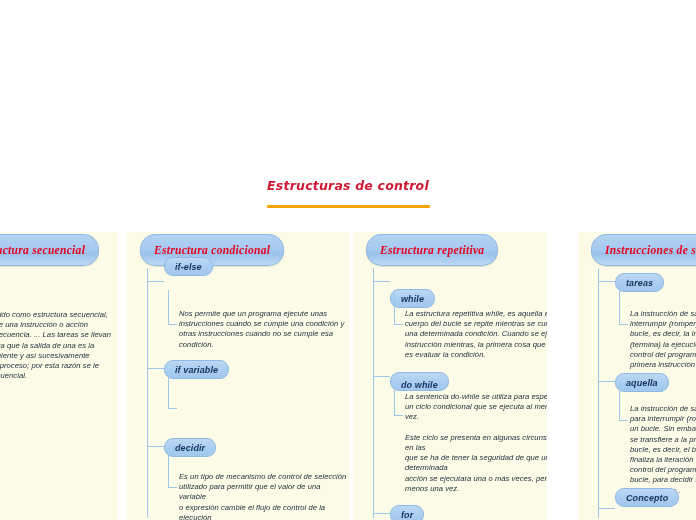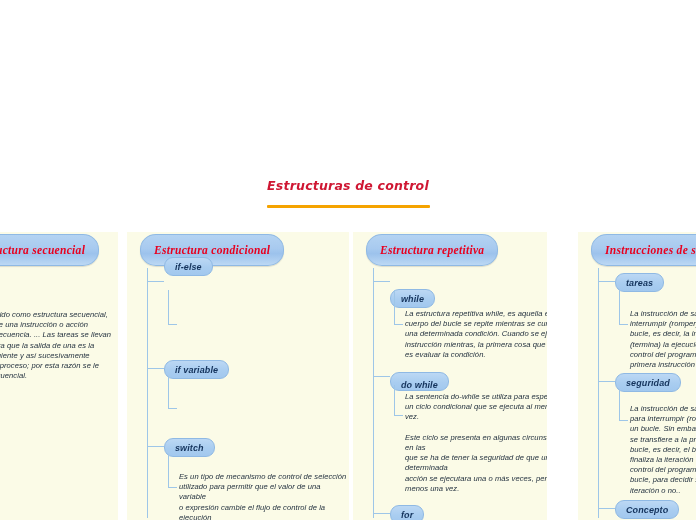--- a/index.html
+++ b/index.html
@@ -190,31 +190,35 @@
         <span class="root-label">Estructura condicional</span>
       </div>
       <div class="trunk" style="left:20px;top:36px;height:250px;"></div>
 
       <div class="branch" style="left:20px;top:49px;width:17px;"></div>
       <div class="pill" style="left:37px;top:25px;">
         <span class="pill-label">if-else</span>
       </div>
       <div class="stub" style="left:41px;top:58px;height:34px;"></div>
       <div class="stub-h" style="left:41px;top:92px;width:9px;"></div>
+      <div class="para" style="left:52px;top:77px;width:176px;">Nos permite que un programa ejecute unas
+instrucciones cuando se cumple una condición y
+otras instrucciones cuando no se cumple esa
+condición.</div>
 
       <div class="branch" style="left:20px;top:136px;width:17px;"></div>
       <div class="pill" style="left:37px;top:128px;">
         <span class="pill-label">if variable</span>
       </div>
       <div class="stub" style="left:41px;top:145px;height:31px;"></div>
       <div class="stub-h" style="left:41px;top:176px;width:9px;"></div>
 
       <div class="branch" style="left:20px;top:214px;width:17px;"></div>
       <div class="pill" style="left:37px;top:206px;">
-        <span class="pill-label">switch</span>
+        <span class="pill-label">decidir</span>
       </div>
       <div class="stub" style="left:41px;top:223px;height:32px;"></div>
       <div class="stub-h" style="left:41px;top:255px;width:9px;"></div>
       <div class="para" style="left:52px;top:240px;width:176px;">Es un tipo de mecanismo de control de selección
 utilizado para permitir que el valor de una
 variable
 o expresión cambie el flujo de control de la
 ejecución
 del programa mediante búsqueda y mapa.</div>
     </div>
@@ -274,34 +278,34 @@
       <div class="stub-h" style="left:41px;top:92px;width:9px;"></div>
       <div class="para" style="left:52px;top:77px;width:186px;">La instrucción de salto break se utiliza para
 interrumpir (romper) la ejecución normal de un
 bucle, es decir, la instrucción break interrumpe
 (termina) la ejecución del bucle, por lo que el
 control del programa se transfiere a la
 primera instrucción después del bucle.</div>
 
       <div class="branch" style="left:20px;top:149px;width:17px;"></div>
       <div class="pill" style="left:37px;top:141px;">
-        <span class="pill-label">seguridad</span>
+        <span class="pill-label">aquella</span>
       </div>
       <div class="stub" style="left:41px;top:158px;height:30px;"></div>
       <div class="stub-h" style="left:41px;top:188px;width:9px;"></div>
       <div class="para" style="left:52px;top:172px;width:186px;">La instrucción de salto continue también se usa
 para interrumpir (romper) la ejecución normal de
 un bucle. Sin embargo, en este caso el control
 se transfiere a la primera instrucción del
 bucle, es decir, el bucle continúa y sólo se
 finaliza la iteración en curso. Se transfiere el
 control del programa a la condición del
 bucle, para decidir si se ejecuta otra
 iteración o no..</div>
 
       <div class="branch" style="left:20px;top:276px;width:17px;"></div>
-      <div class="pill" style="left:37px;top:268px;">
+      <div class="pill" style="left:37px;top:256px;">
         <span class="pill-label">Concepto</span>
       </div>
     </div>
 
   </div>
 </div>
 
 </body></html>

